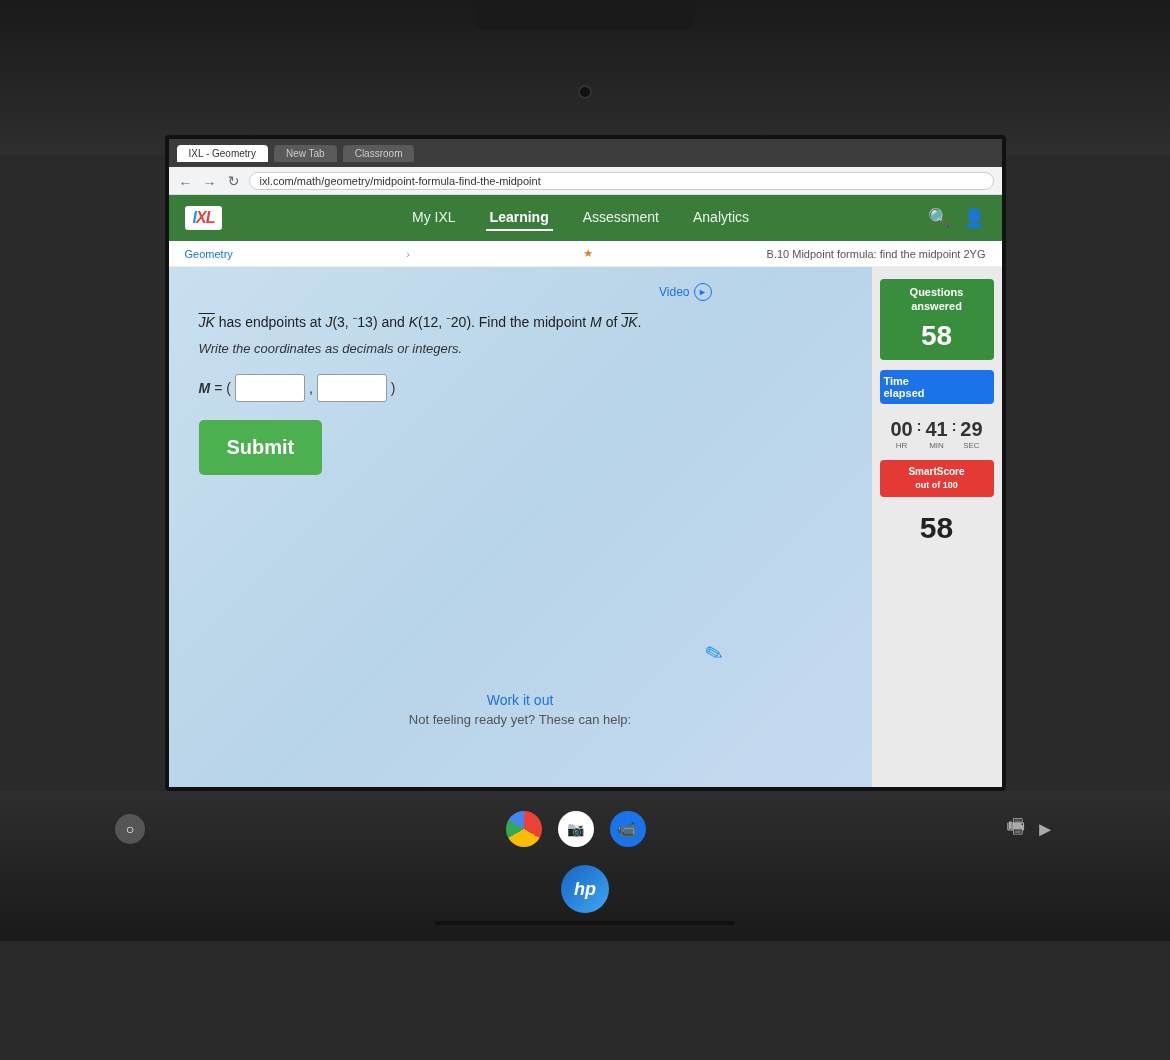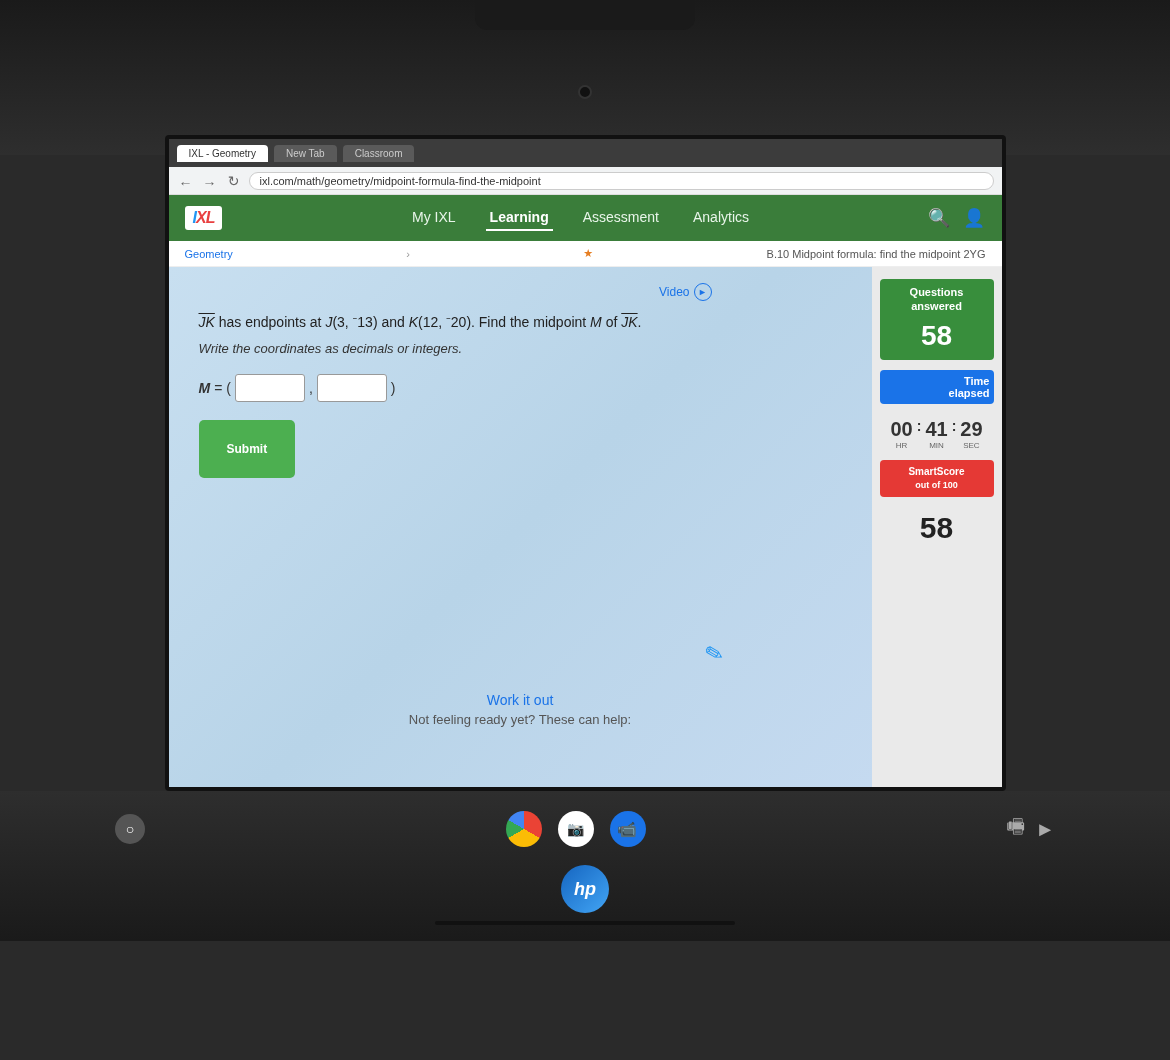--- a/index.html
+++ b/index.html
@@ -261,22 +261,22 @@
       font-size: 13px;
       background: #fff;
     }
 
     .submit-btn {
       margin-top: 18px;
       background: #4caf50;
       color: #fff;
       border: none;
       border-radius: 5px;
-      padding: 22px 28px;
-      font-size: 12px;
+      padding: 16px 28px;
+      font-size: 20px;
       font-weight: bold;
       cursor: pointer;
     }
 
     .work-it-out {
       position: absolute;
       bottom: 60px;
       left: 50%;
       transform: translateX(-50%);
       text-align: center;
@@ -320,21 +320,21 @@
       display: block;
       margin-top: 4px;
       color: #fff;
     }
 
     .time-box {
       background: #1a73e8;
       color: #fff;
       border-radius: 4px;
       width: 100%;
-      text-align: right;
+      text-align: left;
       padding: 5px 4px;
       font-size: 11px;
       font-weight: bold;
     }
 
     .timer-display {
       display: flex;
       gap: 4px;
       justify-content: center;
       margin-top: 4px;

